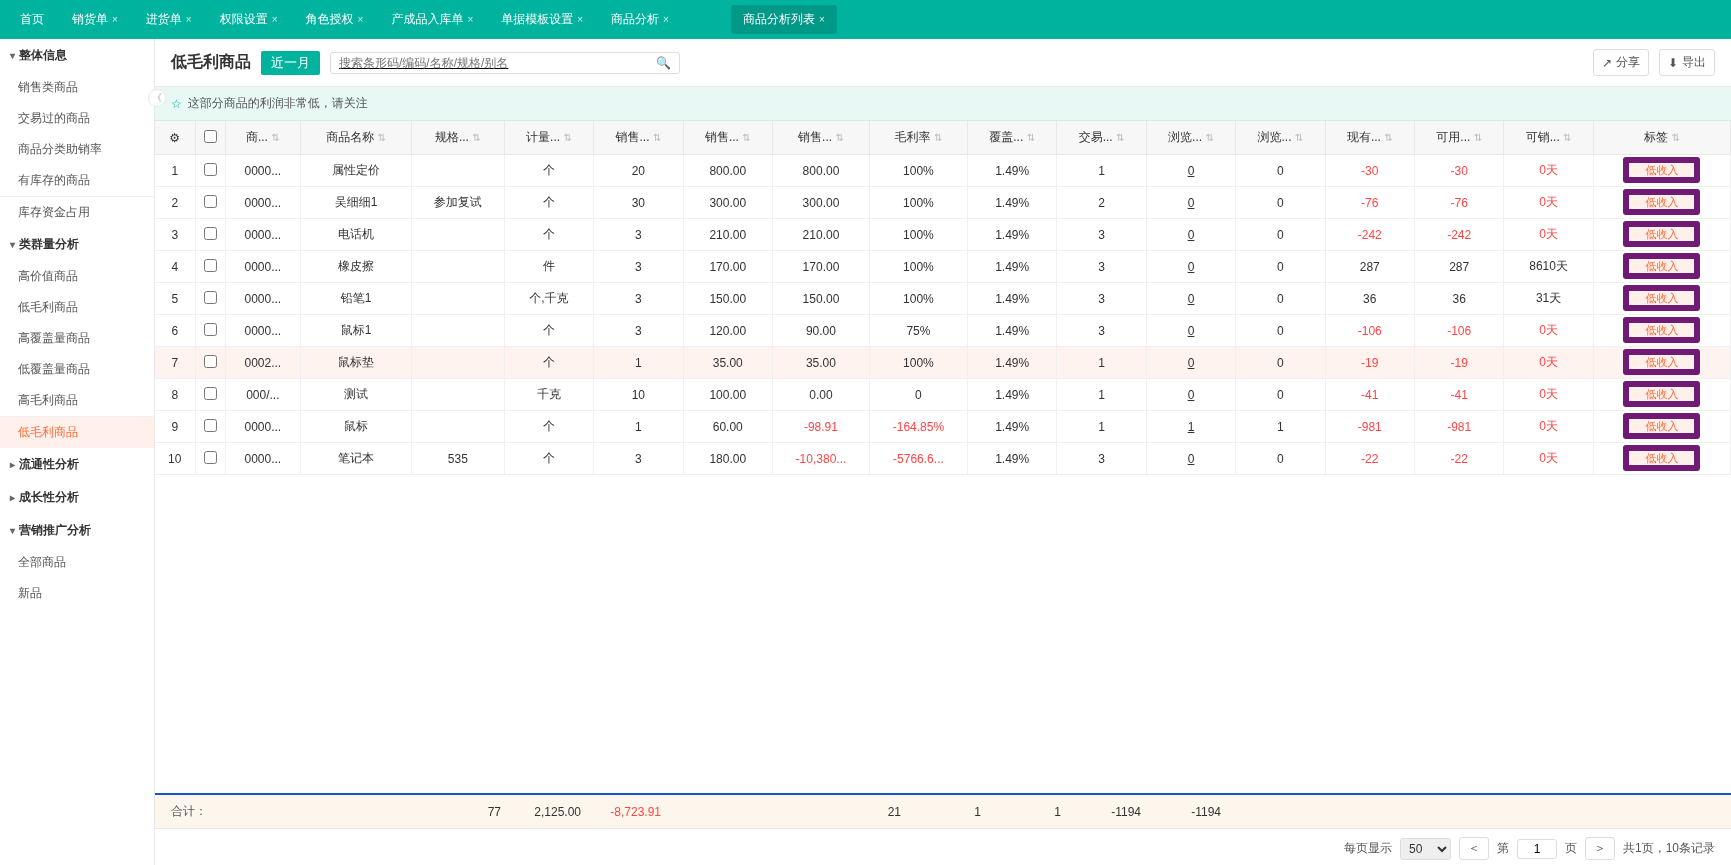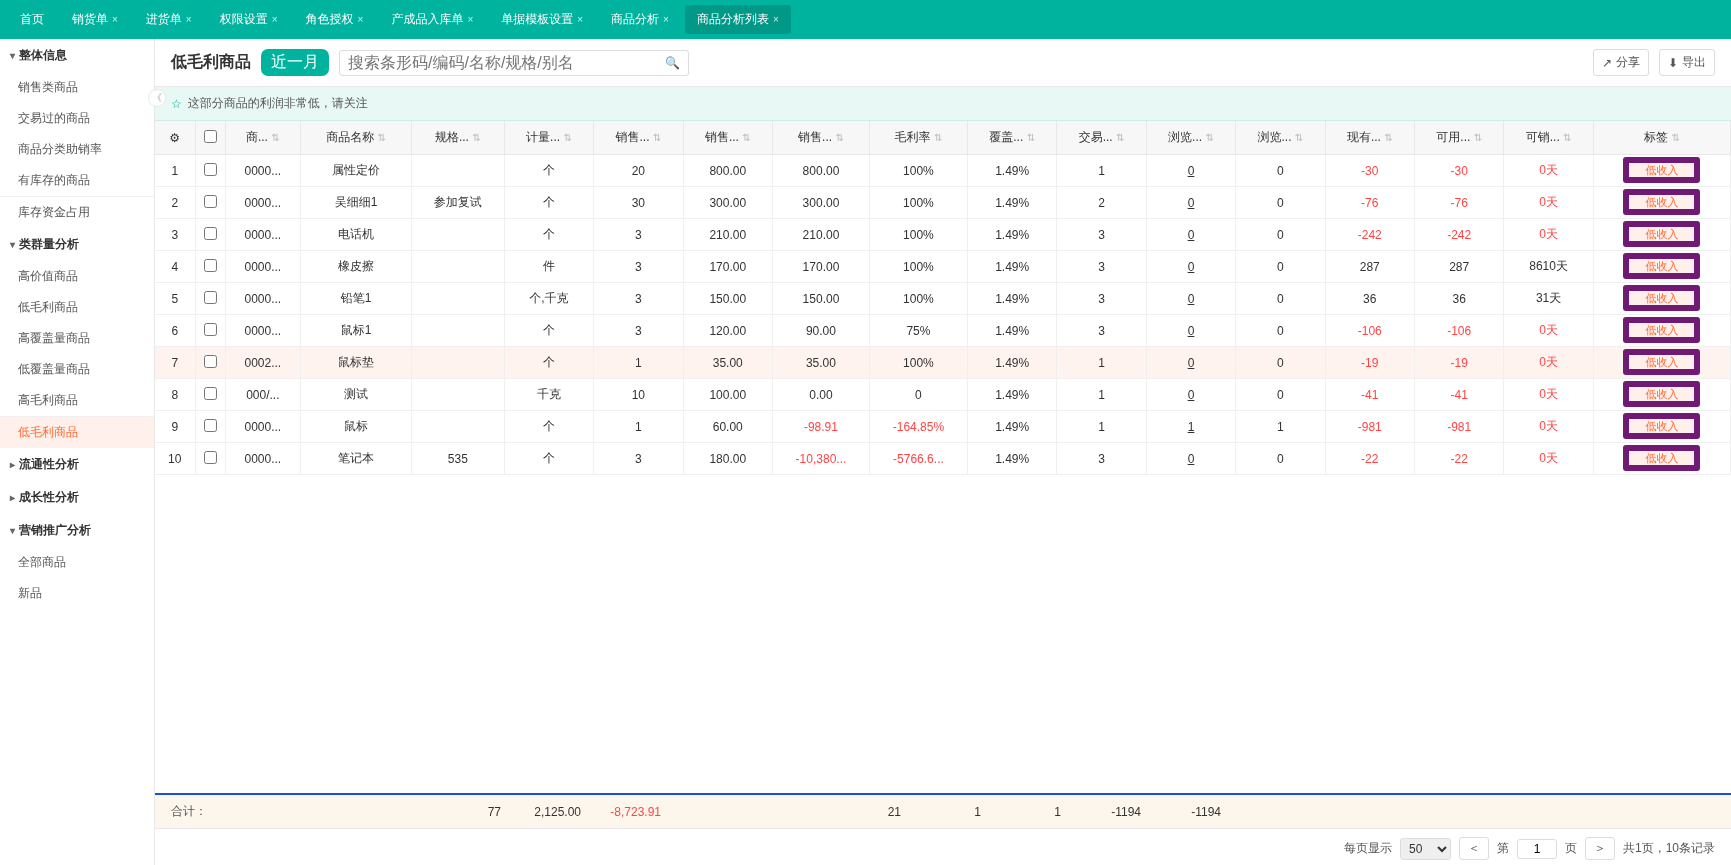--- a/index.html
+++ b/index.html
@@ -17,21 +17,21 @@
     .nav-item {
       color: #fff;
       padding: 6px 12px;
       cursor: pointer;
       white-space: nowrap;
       border-radius: 3px;
       display: flex;
       align-items: center;
       gap: 4px;
     }
-    .nav-item.active { background: rgba(0,0,0,0.15); }
+    .nav-item.active { background: rgba(0,0,0,0.15); margin-left: 46px; }
     .nav-item .close-x { font-size: 10px; opacity: 0.8; }
 
     
     .layout { display: flex; height: calc(100vh - 36px); }
 
     
     .sidebar {
       width: 155px;
       background: #fff;
       border-right: 1px solid #e8e8e8;
@@ -97,42 +97,43 @@
     }
     .page-title {
       font-size: 16px;
       font-weight: bold;
       color: #333;
     }
     .time-filter-btn {
       background: #00b39e;
       color: #fff;
       border: none;
-      border-radius: 7px;
+      border-radius: 2px;
       padding: 3px 10px;
       cursor: pointer;
-      font-size: 16px;
+      font-size: 13px;
     }
     .search-box {
       display: flex;
       align-items: center;
       border: 1px solid #ddd;
       border-radius: 3px;
       padding: 3px 8px;
       flex: 1;
       max-width: 350px;
       background: #fff;
       gap: 5px;
     }
     .search-box input {
       border: none;
       outline: none;
       width: 100%;
-      color: #7f1d1d;
-      font-size: 16px;
+      color: #000000;
+      font-size: 12px;
+      text-decoration: underline;
     }
     .header-right {
       margin-left: auto;
       display: flex;
       gap: 10px;
       align-items: center;
     }
     .header-btn {
       display: flex;
       align-items: center;

